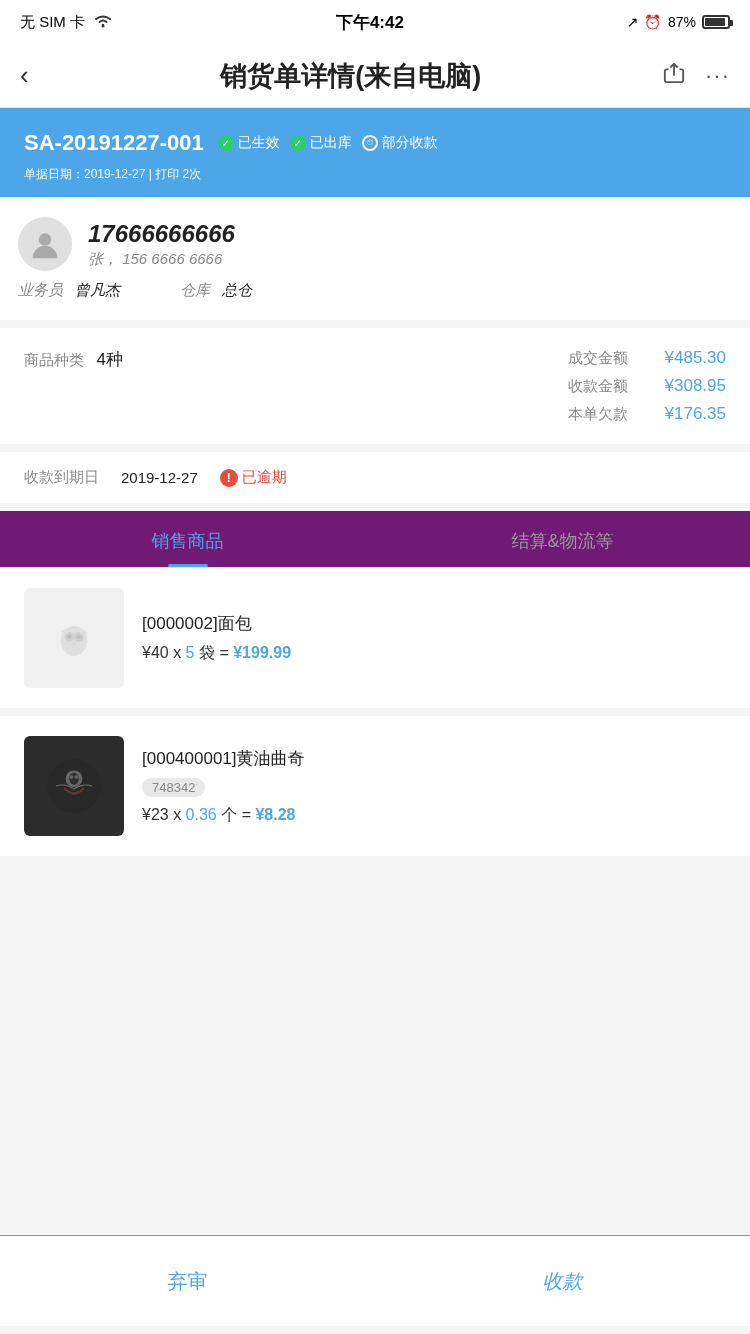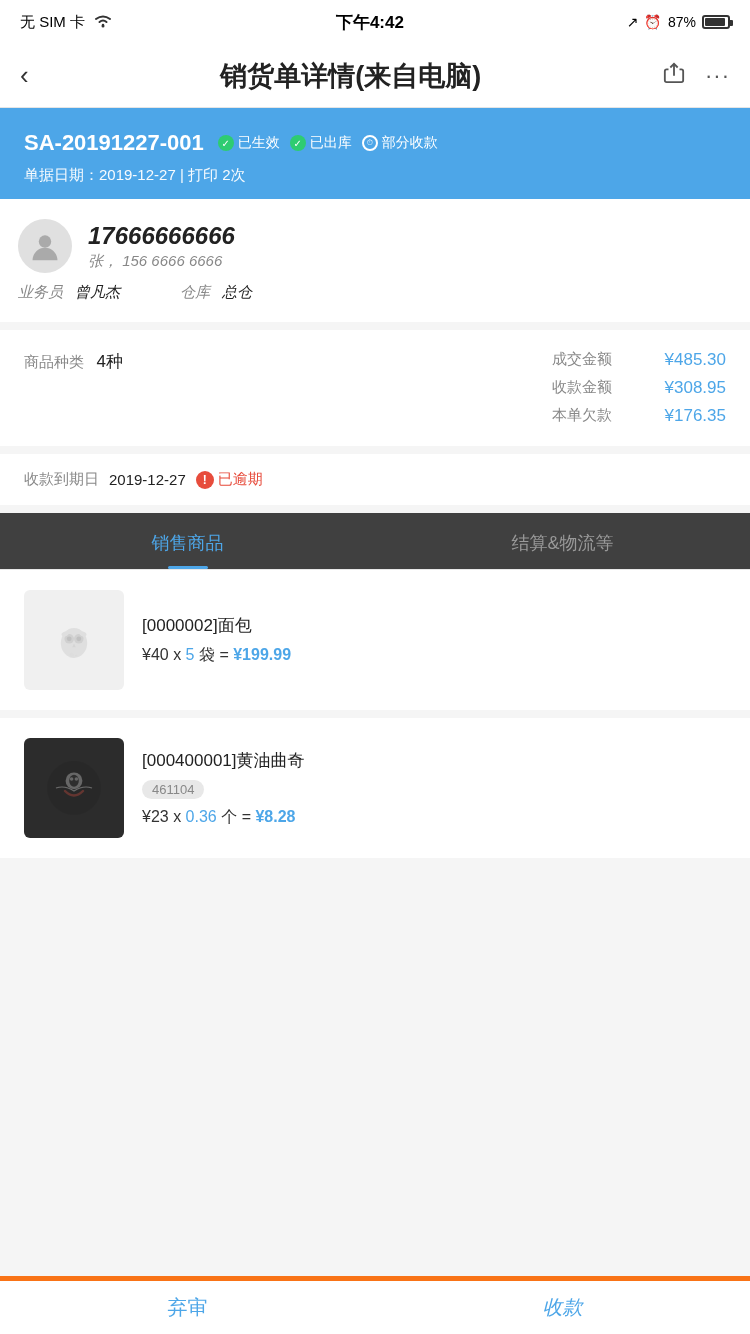--- a/index.html
+++ b/index.html
@@ -119,21 +119,21 @@
       justify-content: center;
       font-size: 10px;
       color: #fff;
     }
     .badge-icon.clock {
       background: transparent;
       border: 2px solid #fff;
       font-size: 8px;
     }
     .order-date {
-      font-size: 15px;
+      font-size: 12px;
       color: rgba(255,255,255,0.95);
     }
 
     
     .customer-section {
       background: #fff;
       padding: 20px 18px;
       border-bottom: 8px solid #f5f5f5;
       font-style: italic;
     }
@@ -203,42 +203,42 @@
       margin-left: 8px;
     }
     .summary-right {
       display: flex;
       flex-direction: column;
       align-items: flex-end;
       gap: 8px;
     }
     .amount-row {
       display: flex;
-      align-items: flex-start;
-      gap: 24px;
+      align-items: center;
+      gap: 8px;
     }
     .amount-label {
       font-size: 15px;
       color: #888;
     }
     .amount-value {
       font-size: 17px;
       color: #4da6e8;
       font-weight: 500;
       min-width: 90px;
       text-align: right;
     }
 
     
     .due-section {
       background: #fff;
       padding: 16px 24px;
       display: flex;
       align-items: center;
-      gap: 10px;
+      gap: 22px;
       border-bottom: 8px solid #f5f5f5;
     }
     .due-label {
       font-size: 15px;
       color: #888;
     }
     .due-date {
       font-size: 15px;
       color: #222;
     }
@@ -259,21 +259,21 @@
       font-size: 12px;
       font-weight: 700;
     }
     .overdue-text {
       font-size: 15px;
       color: #e74c3c;
     }
 
     
     .tabs-container {
-      background: #404040;
+      background: #701a75;
       display: flex;
       border-bottom: 1px solid #e8e8e8;
     }
     .tab {
       flex: 1;
       text-align: center;
       padding: 18px 0 14px;
       font-size: 18px;
       color: #999;
       cursor: pointer;
@@ -343,25 +343,25 @@
       color: #4da6e8;
     }
     .product-price .total {
       color: #4da6e8;
       font-weight: 600;
     }
 
     
     .bottom-bar {
       position: fixed;
-      bottom: 0;
+      bottom: 8px;
       width: 750px;
-      height: 58px;
-      background: #fff;
-      border-top: 5px solid #f97316;
+      height: 91px;
+      background: #fff;
+      border-top: 1px solid #f97316;
       display: flex;
     }
     .bottom-btn {
       flex: 1;
       display: flex;
       align-items: center;
       justify-content: center;
       font-size: 20px;
       cursor: pointer;
     }
@@ -538,21 +538,21 @@
         <circle cx="50" cy="38" r="14" fill="#eee"></circle>
         <ellipse cx="50" cy="38" rx="8" ry="10" fill="#333"></ellipse>
         <circle cx="46" cy="35" r="3" fill="#eee"></circle>
         <circle cx="54" cy="35" r="3" fill="#eee"></circle>
         <path d="M35 55 Q50 70 65 55" stroke="#e74c3c" stroke-width="4" fill="none" stroke-linecap="round"></path>
         <path d="M20 50 Q35 45 50 55 Q65 45 80 50" stroke="#fff" stroke-width="2" fill="none"></path>
       </svg>
     </div>
     <div class="product-info">
       <div class="product-name">[000400001]黄油曲奇</div>
-      <div class="product-sku">461104</div>
+      <div class="product-sku">748342</div>
       <div class="product-price">
         <span>¥23</span>
         <span> x </span>
         <span class="qty">0.36</span>
         <span>个</span>
         <span> = </span>
         <span class="total">¥8.28</span>
       </div>
     </div>
   </div>

